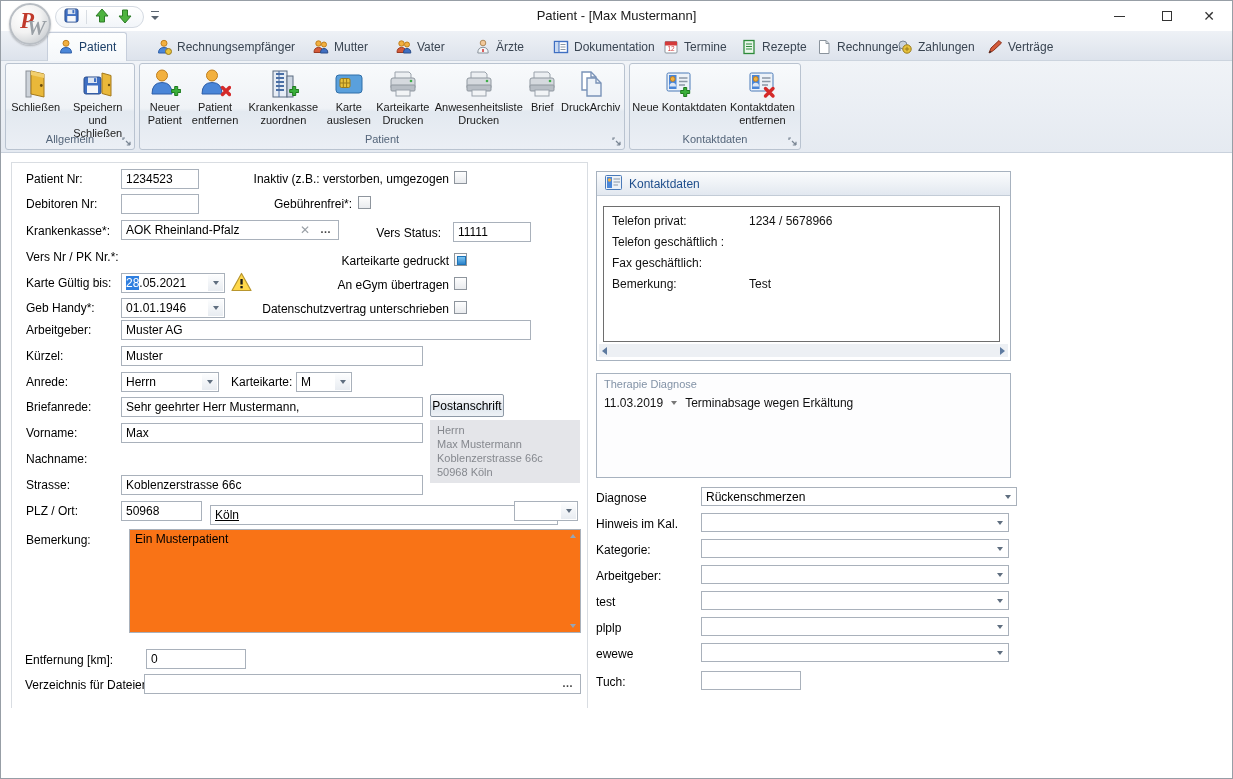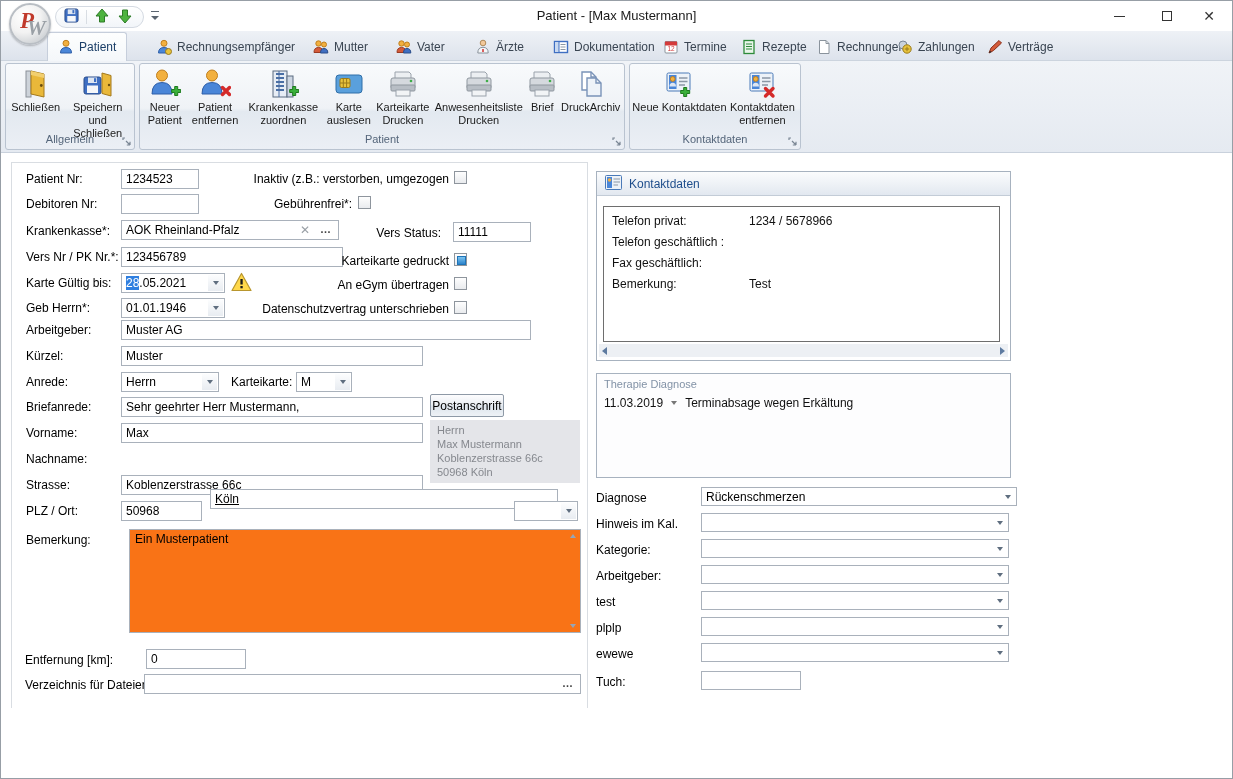--- a/index.html
+++ b/index.html
@@ -384,36 +384,35 @@
     <input class="inp" style="left: 120px; top: 41px; width: 78px;" value="">
 
     <div class="flabel" style="left:25px;top:71px">Krankenkasse*:</div>
     <div class="combo" style="left:120px;top:67px;width:218px">
       <span class="ctext">AOK Rheinland-Pfalz</span>
       <span class="xmark" style="position:absolute;right:28px;top:2px">✕</span>
       <span class="dots" style="position:absolute;right:6px;top:2px">…</span>
     </div>
 
     <div class="flabel" style="left:25px;top:97px">Vers Nr / PK Nr.*:</div>
-    <input class="inp" style="left: 120px; top: 94px; width: 222px;" value="123456789">
 
     <div class="flabel" style="left:25px;top:123px">Karte Gültig bis:</div>
     <div class="combo" style="left:120px;top:120px;width:104px">
       <span class="ctext"><span class="sel">28</span><span>.05.2021</span></span>
       <span class="carr">
           <span class="tri-d"></span>
         </span>
     </div>
     <span style="position:absolute;left:230px;top:119px"><svg width="21" height="20" viewBox="0 0 21 20">
           <path d="M10.5 1.5 L20 18.5 H1 Z" fill="#ffd84a" stroke="#b8962e" stroke-width="1.2" stroke-linejoin="round"></path>
           <rect x="9.4" y="7" width="2.3" height="5.5" fill="#1a1a1a"></rect>
           <rect x="9.4" y="14" width="2.3" height="2.3" fill="#1a1a1a"></rect>
         </svg></span>
 
-    <div class="flabel" style="left:25px;top:148px">Geb Herrn*:</div>
+    <div class="flabel" style="left:25px;top:148px">Geb Handy*:</div>
     <div class="combo" style="left:120px;top:145px;width:104px">
       <span class="ctext">01.01.1946</span>
       <span class="carr">
           <span class="tri-d"></span>
         </span>
     </div>
 
     <div class="flabel" style="left:25px;top:170px">Arbeitgeber:</div>
     <input class="inp" style="left: 120px; top: 167px; width: 410px;" value="Muster AG">
 
@@ -449,21 +448,21 @@
       <div>50968 Köln</div>
     </div>
 
     <div class="flabel" style="left:25px;top:299px">Nachname:</div>
 
     <div class="flabel" style="left:25px;top:325px">Strasse:</div>
     <input class="inp" style="left: 120px; top: 322px; width: 302px;" value="Koblenzerstrasse 66c">
 
     <div class="flabel" style="left:25px;top:351px">PLZ / Ort:</div>
     <input class="inp" style="left: 120px; top: 348px; width: 81px;" value="50968">
-    <input class="inp" style="left: 209px; top: 336px; width: 348px; text-decoration: underline;" value="Köln">
+    <input class="inp" style="left: 209px; top: 352px; width: 348px; text-decoration: underline;" value="Köln">
     <div class="combo" style="left:513px;top:348px;width:64px">
       <span class="carr">
           <span class="tri-d"></span>
         </span>
     </div>
 
     <div class="flabel" style="left:25px;top:380px">Bemerkung:</div>
     <div class="bem" style="left:120px;top:376px;width:452px;height:104px">
       <textarea style="">Ein Musterpatient</textarea>
       <span class="tri-u" style="position:absolute;right:4px;top:4px"></span>

